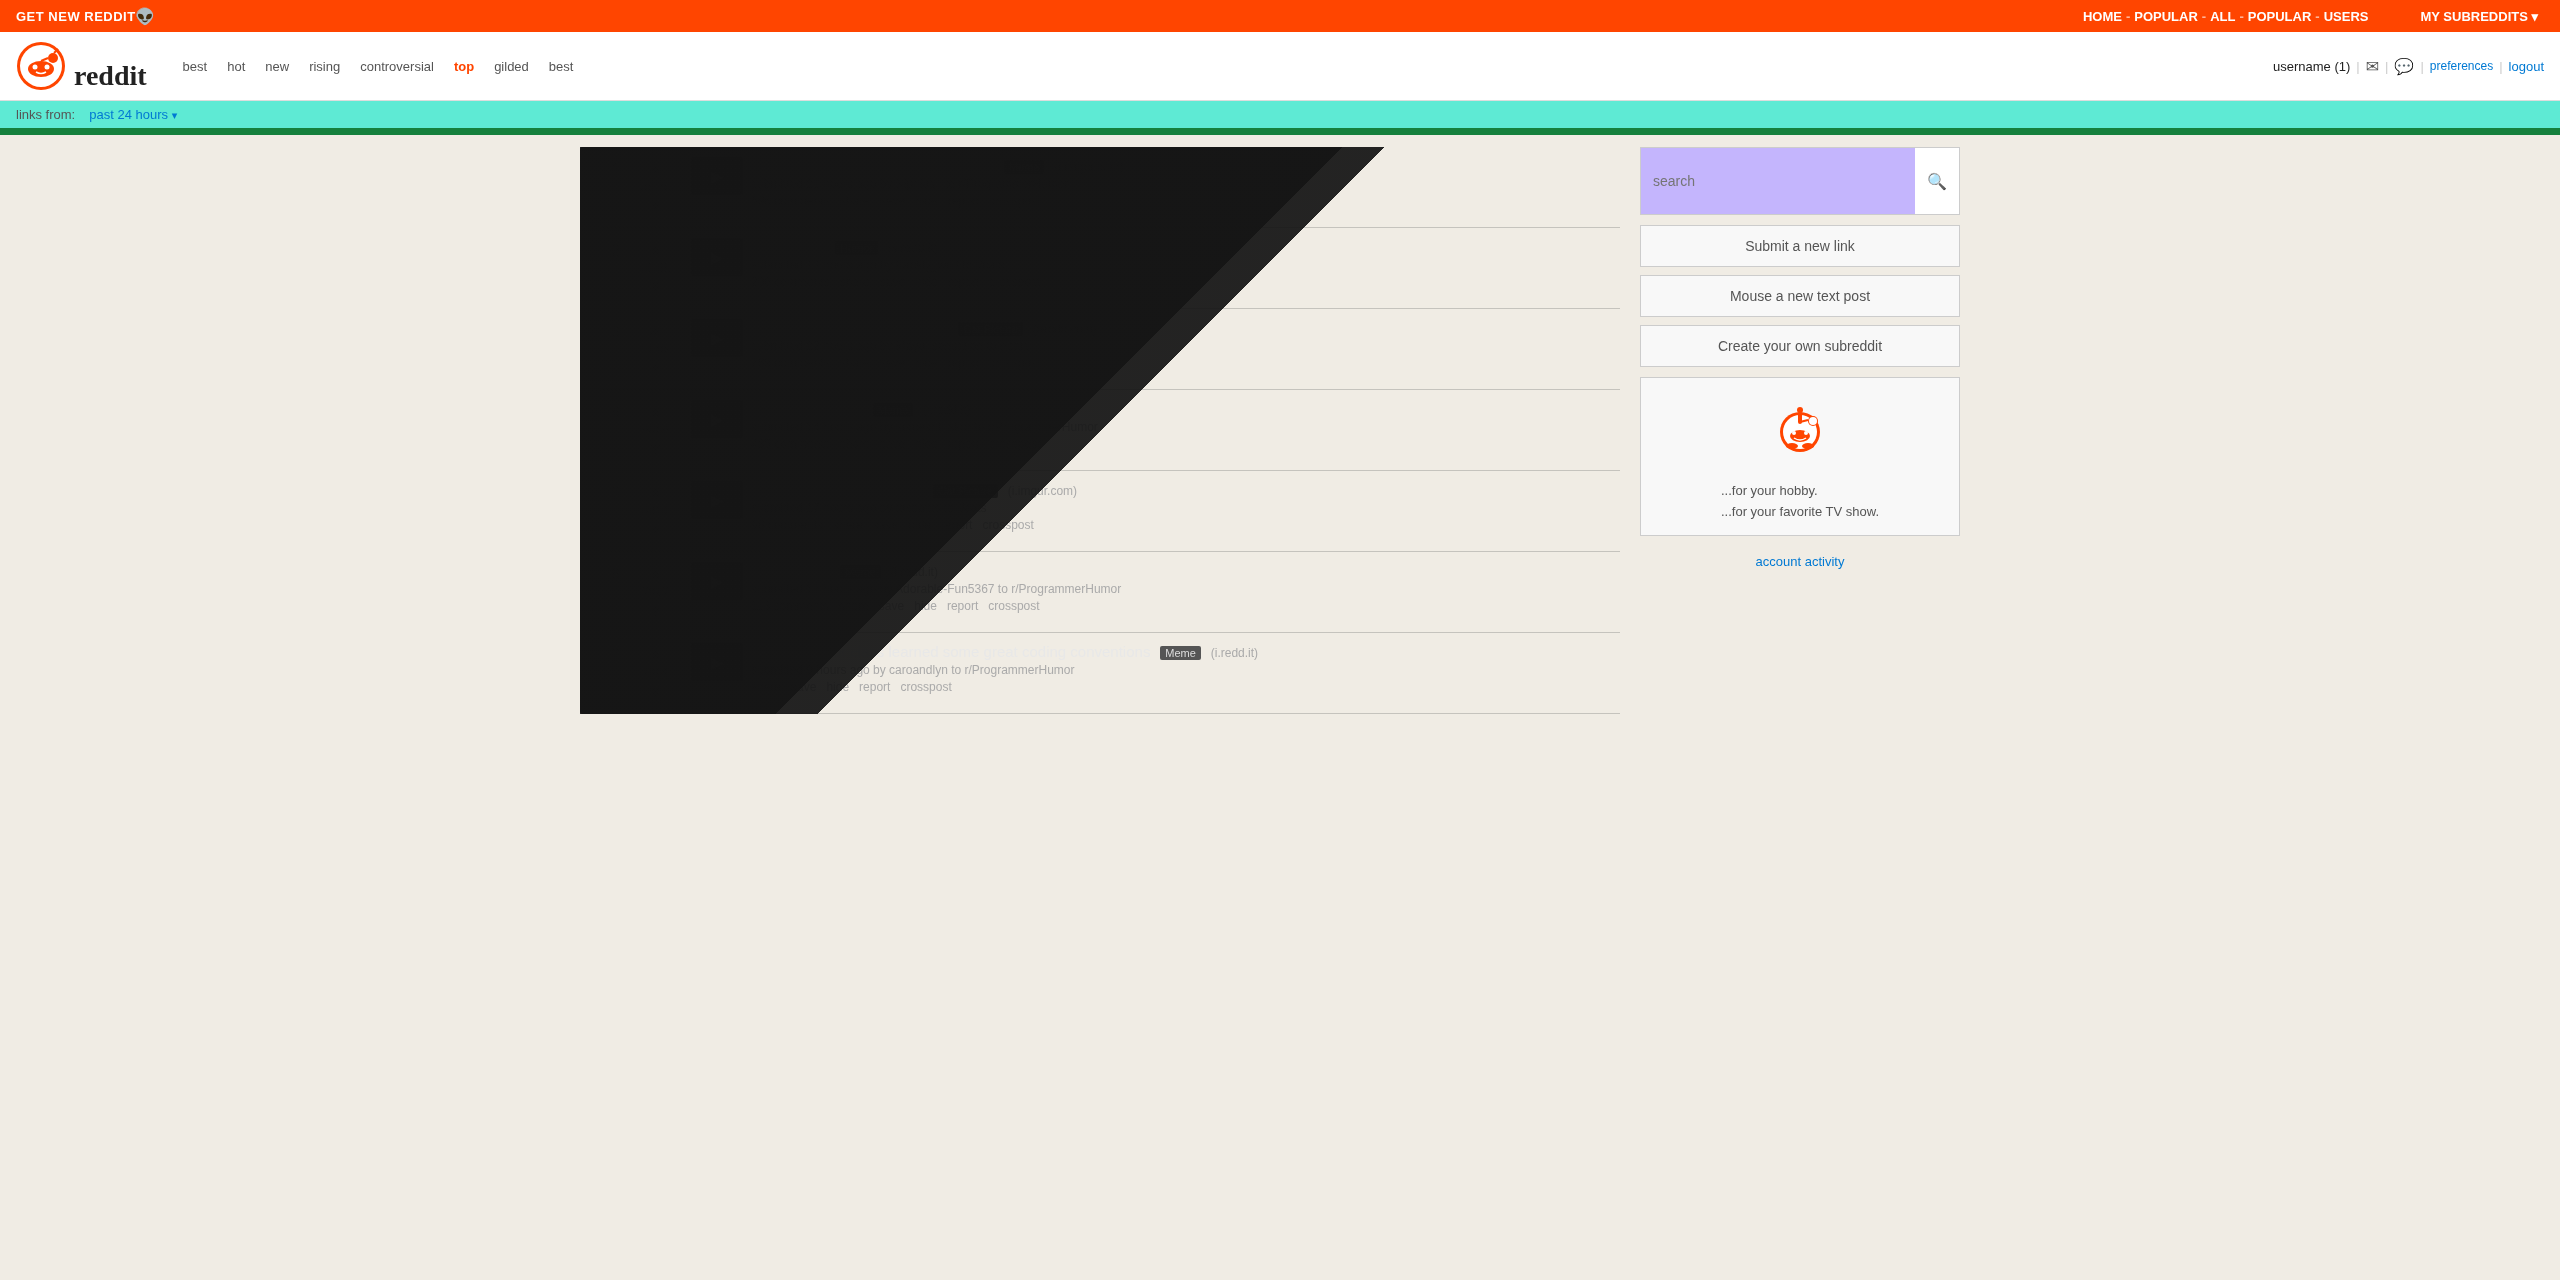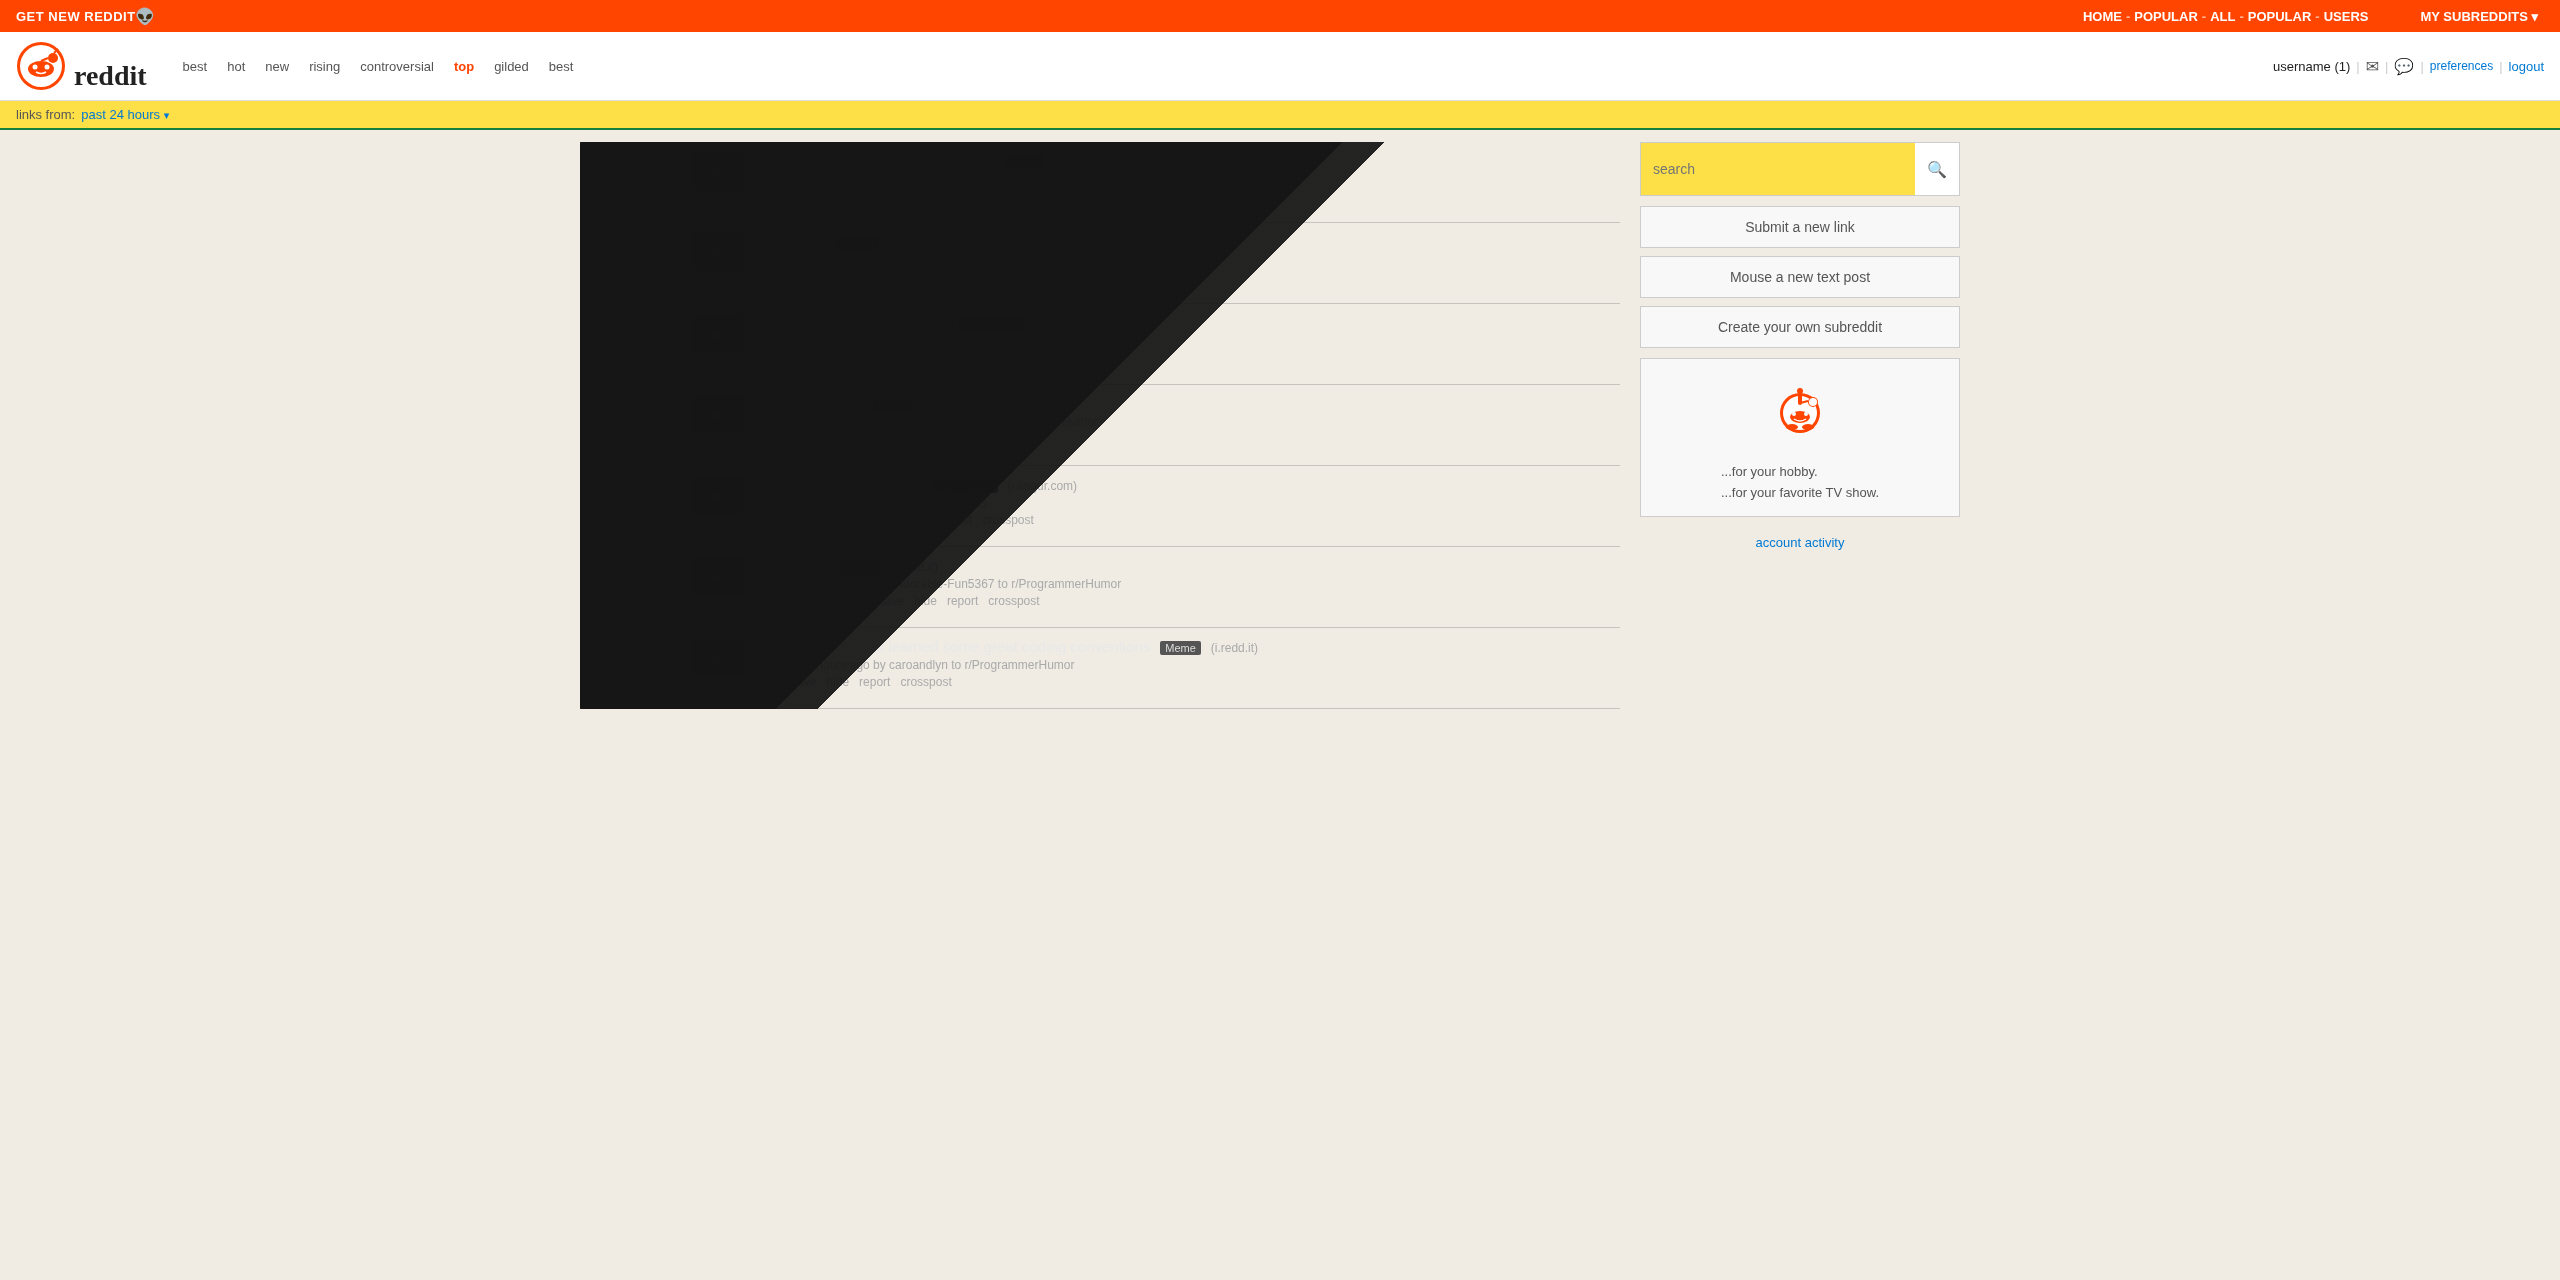--- a/index.html
+++ b/index.html
@@ -42,28 +42,28 @@
       color: #555; text-decoration: none; padding: 4px 10px;
       font-size: 13px; border-radius: 3px;
     }
 
     #user-area { display: flex; align-items: center; gap: 6px; font-size: 13px; color: #555; }
     #user-area a { color: #0079d3; text-decoration: none; }
     #user-area .pipe { color: #ccc; }
 
     
     #links-from-bar {
-      background: #fde047;
+      background: #5eead4;
       padding: 6px 16px;
       font-size: 13px;
       color: #555;
-      border-bottom: 2px solid #15803d;
+      border-bottom: 7px solid #15803d;
       display: flex;
       align-items: center;
-      gap: 6px;
+      gap: 14px;
     }
     #links-from-bar a { color: #0079d3; text-decoration: none; }
 
     
     #main-layout {
       display: flex;
       max-width: 1200px;
       margin: 12px auto;
       gap: 20px;
       padding: 0 16px;
@@ -402,21 +402,21 @@
           <a href="#" style="color:#aaa;text-decoration:none;">crosspost</a>
         </div>
       </div>
     </div>
 
   </div>
 
   <div id="sidebar" style="width:320px;flex-shrink:0;position:relative;z-index:2;">
 
     <div style="display:flex;align-items:center;border:1px solid #ccc;background:white;margin-bottom:10px;">
-      <input type="text" style="flex: 1 1 0%; border: none; padding: 18px 12px; font-size: 14px; outline: none; background: #fde047; color: rgb(85, 85, 85);" placeholder="search">
+      <input type="text" style="flex: 1 1 0%; border: none; padding: 25px 12px; font-size: 14px; outline: none; background: #c4b5fd; color: rgb(85, 85, 85);" placeholder="search">
       <button style="background:none;border:none;padding:8px 12px;cursor:pointer;color:#555;font-size:16px;">🔍</button>
     </div>
 
     <a href="#" style="display:block;width:100%;padding:12px;text-align:center;background:#f8f8f8;border:1px solid #ccc;color:#555;font-size:14px;cursor:pointer;margin-bottom:8px;text-decoration:none;">
       <span>Submit a new link</span>
     </a>
 
     <a href="#" style="display:block;width:100%;padding:12px;text-align:center;background:#f8f8f8;border:1px solid #ccc;color:#555;font-size:14px;cursor:pointer;margin-bottom:8px;text-decoration:none;">
       <span>Mouse a new text post</span>
     </a>

